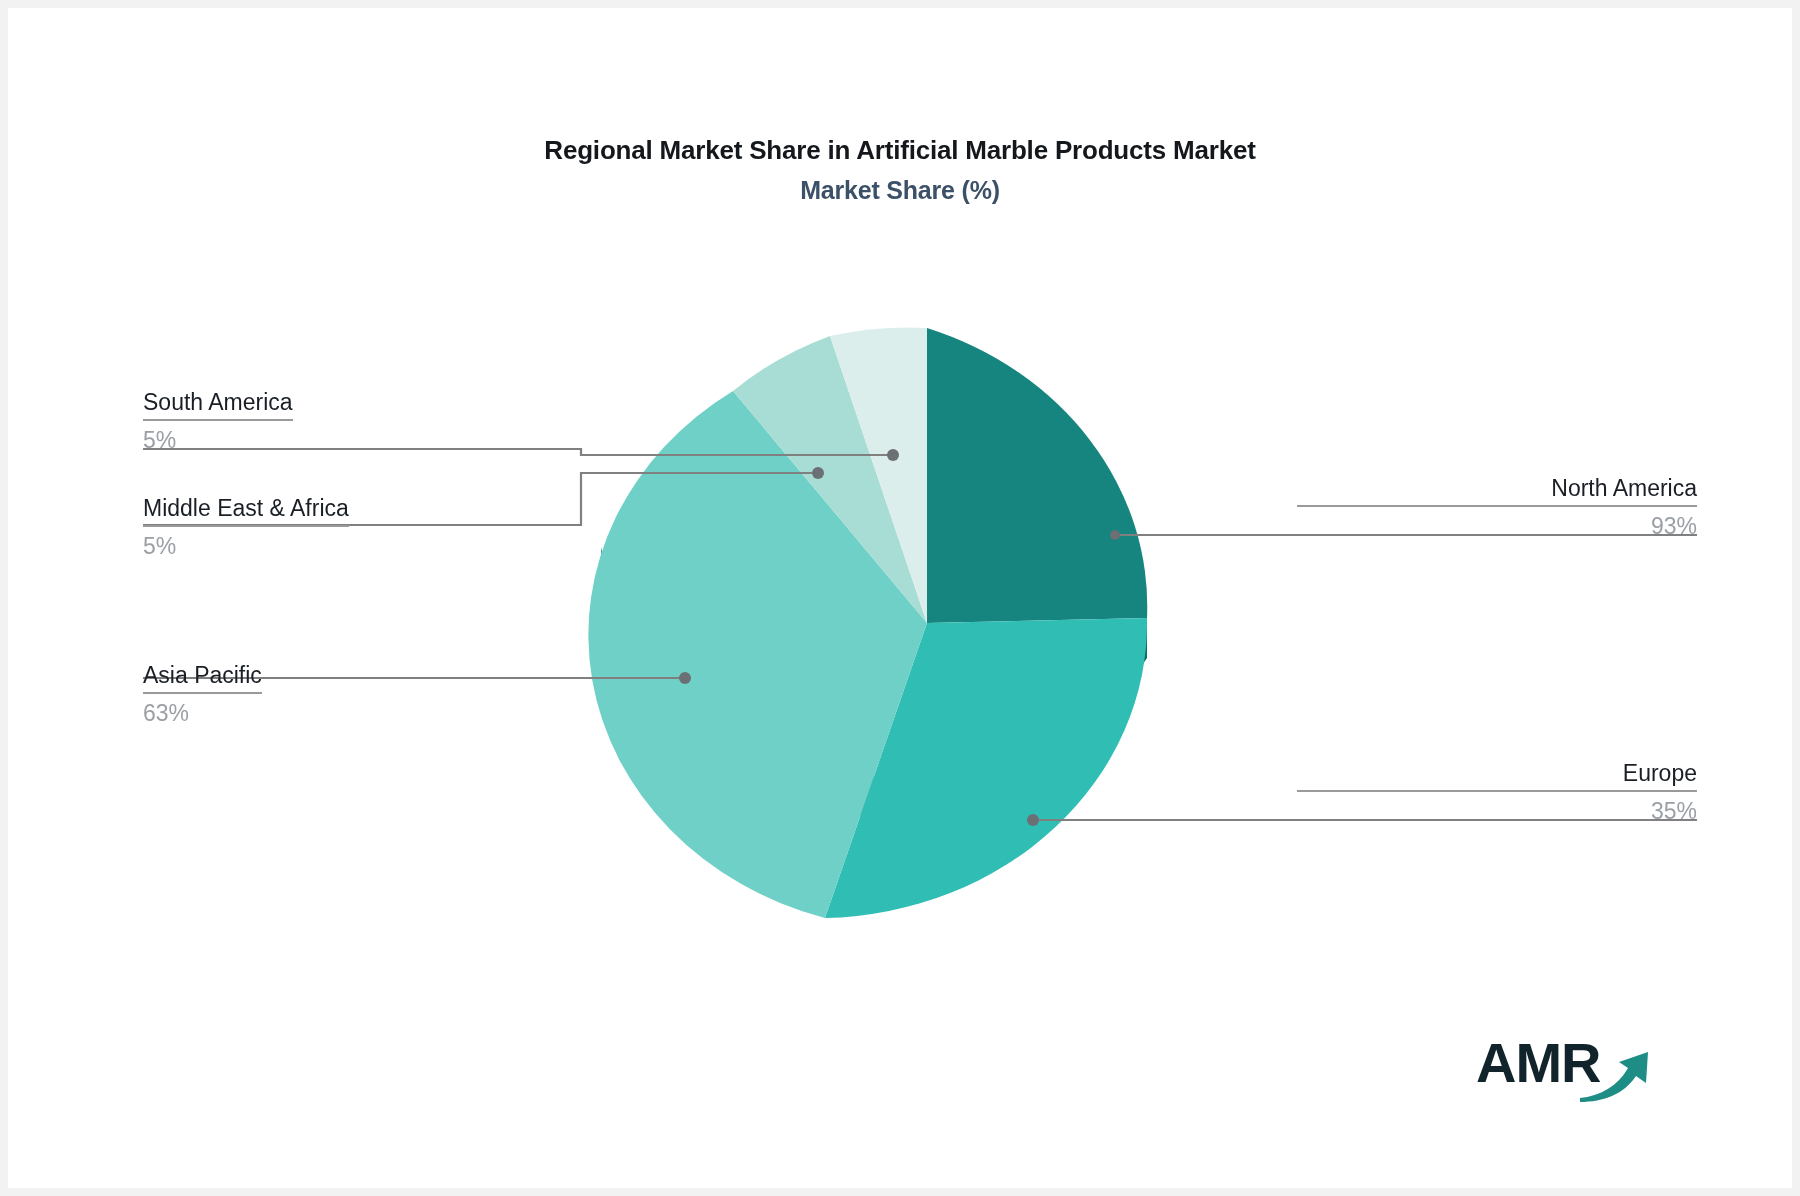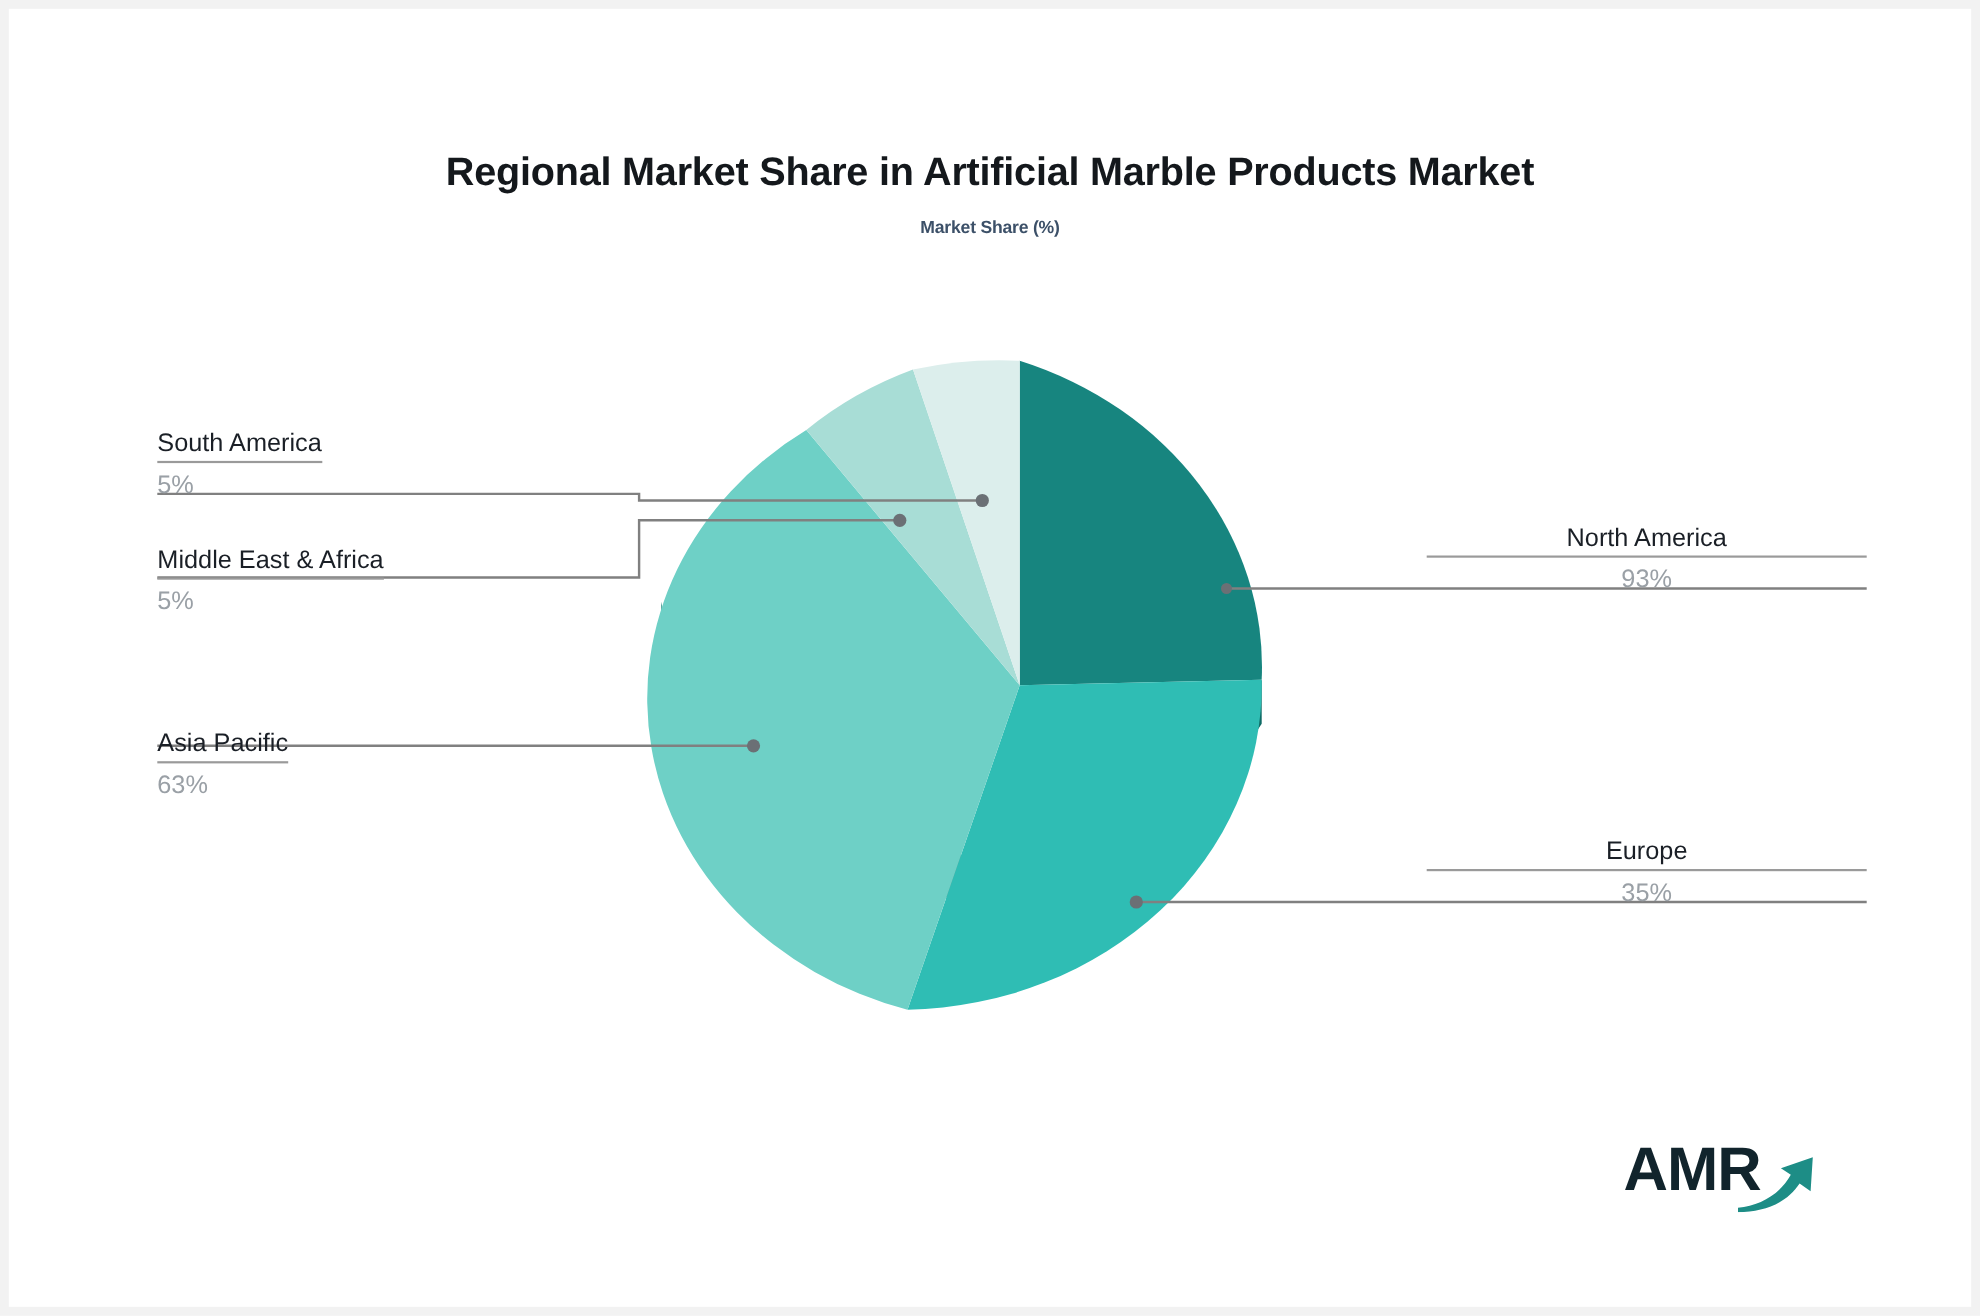--- a/index.html
+++ b/index.html
@@ -24,29 +24,29 @@
   }
   #titles {
     position: absolute;
     left: 0;
     top: 0;
     width: 1784px;
     text-align: center;
   }
   #chart-title {
     margin-top: 128px;
-    font-size: 36px;
+    font-size: 26px;
     font-weight: bold;
     color: #14181c;
     letter-spacing: -0.2px;
     line-height: 1.1;
   }
   #chart-subtitle {
-    margin-top: 23px;
-    font-size: 16px;
+    margin-top: 12px;
+    font-size: 25px;
     font-weight: bold;
     color: #3c5068;
     letter-spacing: -0.2px;
     line-height: 1.1;
   }
   #plot {
     position: absolute;
     left: 17px;
     top: 0;
     width: 1784px;
@@ -73,21 +73,21 @@
     padding-bottom: 3px;
   }
   .lbl .pct {
     display: block;
     font-size: 23px;
     color: #9aa0a6;
     white-space: nowrap;
     line-height: 30px;
     padding-top: 4px;
   }
-  .lbl.right .name, .lbl.right .pct { text-align: center; }
+  .lbl.right .name, .lbl.right .pct { text-align: right; }
   #amr-logo {
     position: absolute;
     left: 1468px;
     top: 1022px;
     width: 180px;
     height: 72px;
   }
 </style>
 </head>
 <body>

